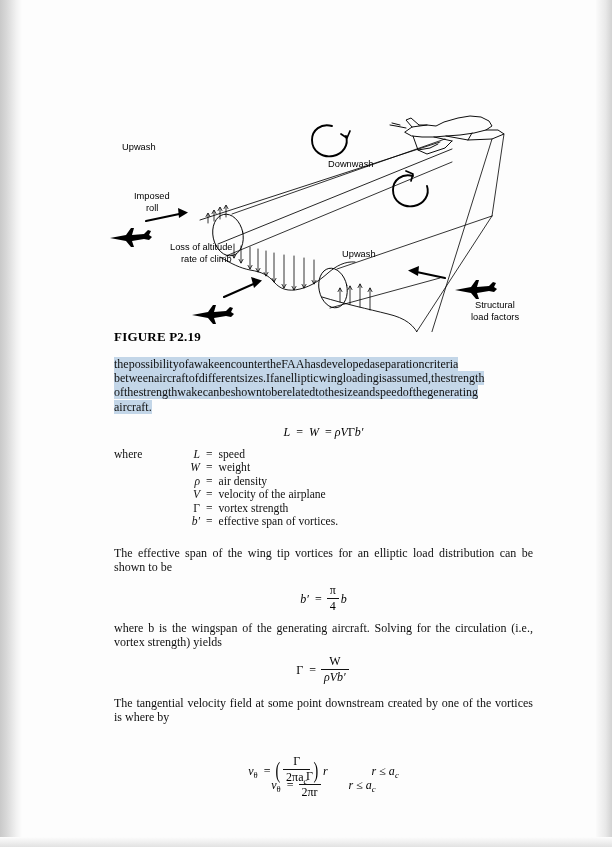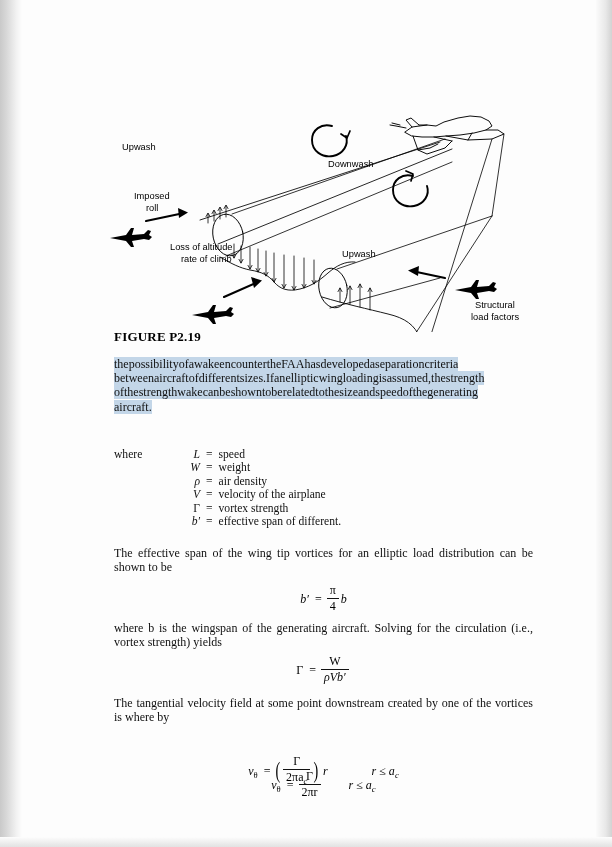--- a/index.html
+++ b/index.html
@@ -311,20 +311,26 @@
 
   <div id="fig-caption">FIGURE P2.19</div>
 
   <div class="col hl-block" style="top:357px;">
     <span class="line"><span class="spread"><span>the</span><span>possibility</span><span>of</span><span>a</span><span>wake</span><span>encounter</span><span>the</span><span>FAA</span><span>has</span><span>developed</span><span>a</span><span>separation</span><span>criteria</span></span></span>
     <span class="line"><span class="spread"><span>between</span><span>aircraft</span><span>of</span><span>different</span><span>sizes.</span><span>If</span><span>an</span><span>elliptic</span><span>wing</span><span>loading</span><span>is</span><span>assumed,</span><span>the</span><span>strength</span></span></span>
     <span class="line"><span class="spread"><span>of</span><span>the</span><span>strength</span><span>wake</span><span>can</span><span>be</span><span>shown</span><span>to</span><span>be</span><span>related</span><span>to</span><span>the</span><span>size</span><span>and</span><span>speed</span><span>of</span><span>the</span><span>generating</span></span></span>
     <span class="line"><span>aircraft.</span></span>
   </div>
 
+  <div class="eq" style="top:425px;">
+    <i class="mv">L</i>
+    &nbsp;=&nbsp;
+    <i class="mv">W</i>
+    &nbsp;=&nbsp;<i class="mv">ρ</i><i class="mv">V</i><span>Γ</span><i class="mv">b′</i>
+  </div>
 
   <div id="where-list">
     <table>
       <tbody>
           <tr>
         <td class="kw">where</td>
         <td class="sym">L</td>
         <td class="eqs">=</td>
         <td>speed</td>
       </tr>
@@ -349,21 +355,21 @@
       <tr>
         <td class="kw"></td>
         <td class="sym" style="font-style:normal">Γ</td>
         <td class="eqs">=</td>
         <td>vortex strength</td>
       </tr>
       <tr>
         <td class="kw"></td>
         <td class="sym">b′</td>
         <td class="eqs">=</td>
-        <td>effective span of different.</td>
+        <td>effective span of vortices.</td>
       </tr>
     </tbody>
       </table>
   </div>
 
   <div class="col" style="top:546px;">
     <span class="spread">
         <span>The</span>
         <span>effective</span>
         <span>span</span>

